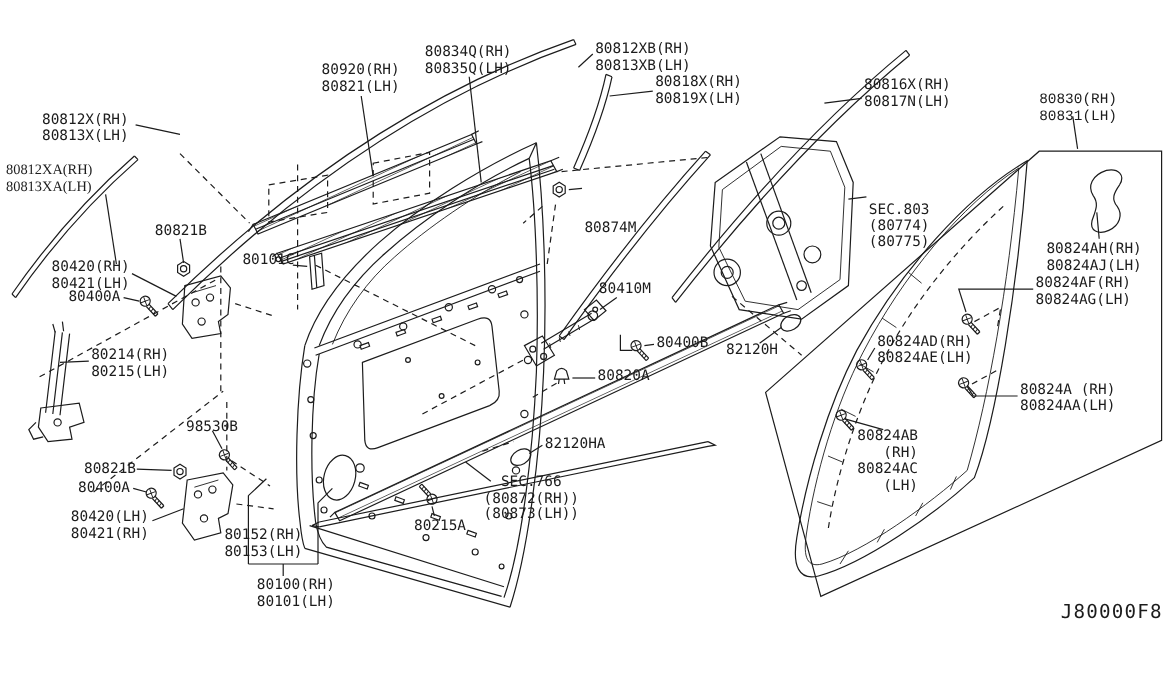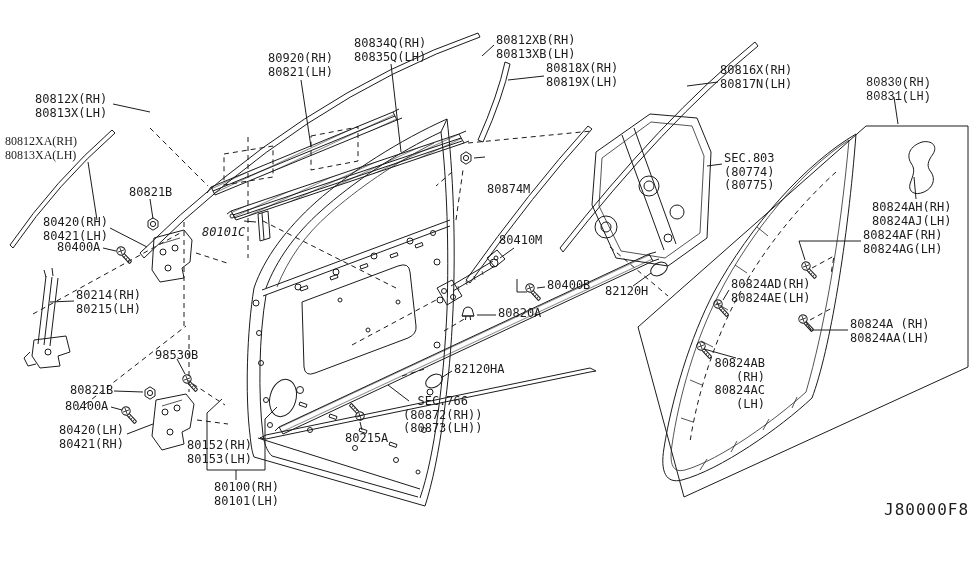--- a/index.html
+++ b/index.html
@@ -282,36 +282,36 @@
 80835Q(LH)</div>
       <div class="part-label" style="left: 496px; top: 34px;">80812XB(RH)
 80813XB(LH)</div>
       <div class="part-label" style="left: 546px; top: 62px;">80818X(RH)
 80819X(LH)</div>
       <div class="part-label" style="left: 720px; top: 64px;">80816X(RH)
 80817N(LH)</div>
       <div class="part-label" style="left: 866px; top: 77px; font-family: Liberation Mono, monospace;">80830(RH)
 80831(LH)</div>
       <div class="part-label" style="left: 487px; top: 151px; margin-top: 32px;">80874M</div>
-      <div class="part-label" style="left: 724px; top: 152px;">SEC.803
+      <div class="part-label" style="left: 724px; top: 168px;">SEC.803
 (80774)
 (80775)</div>
       <div class="part-label" style="left: 872px; top: 201px;">80824AH(RH)
 80824AJ(LH)</div>
       <div class="part-label" style="left: 863px; top: 229px;">80824AF(RH)
 80824AG(LH)</div>
       <div class="part-label" style="left: 731px; top: 278px;">80824AD(RH)
 80824AE(LH)</div>
       <div class="part-label" style="left: 850px; top: 318px;">80824A (RH)
 80824AA(LH)</div>
       <div class="part-label align-right" style="left: 703px; top: 357px; width: 62px;">80824AB
 (RH)
 80824AC
 (LH)</div>
-      <div class="part-label" style="left: 202px; top: 226px; font-style: italic;">80101C</div>
+      <div class="part-label" style="left: 202px; top: 210px;">80101C</div>
       <div class="part-label" style="left: 129px; top: 186px;">80821B</div>
       <div class="part-label" style="left: 43px; top: 216px;">80420(RH)
 80421(LH)</div>
       <div class="part-label" style="left: 57px; top: 241px;">80400A</div>
       <div class="part-label" style="left: 76px; top: 289px;">80214(RH)
 80215(LH)</div>
       <div class="part-label" style="left: 499px; top: 234px;">80410M</div>
       <div class="part-label" style="left: 547px; top: 279px;">80400B</div>
       <div class="part-label" style="left: 498px; top: 307px;">80820A</div>
       <div class="part-label" style="left: 605px; top: 285px;">82120H</div>

